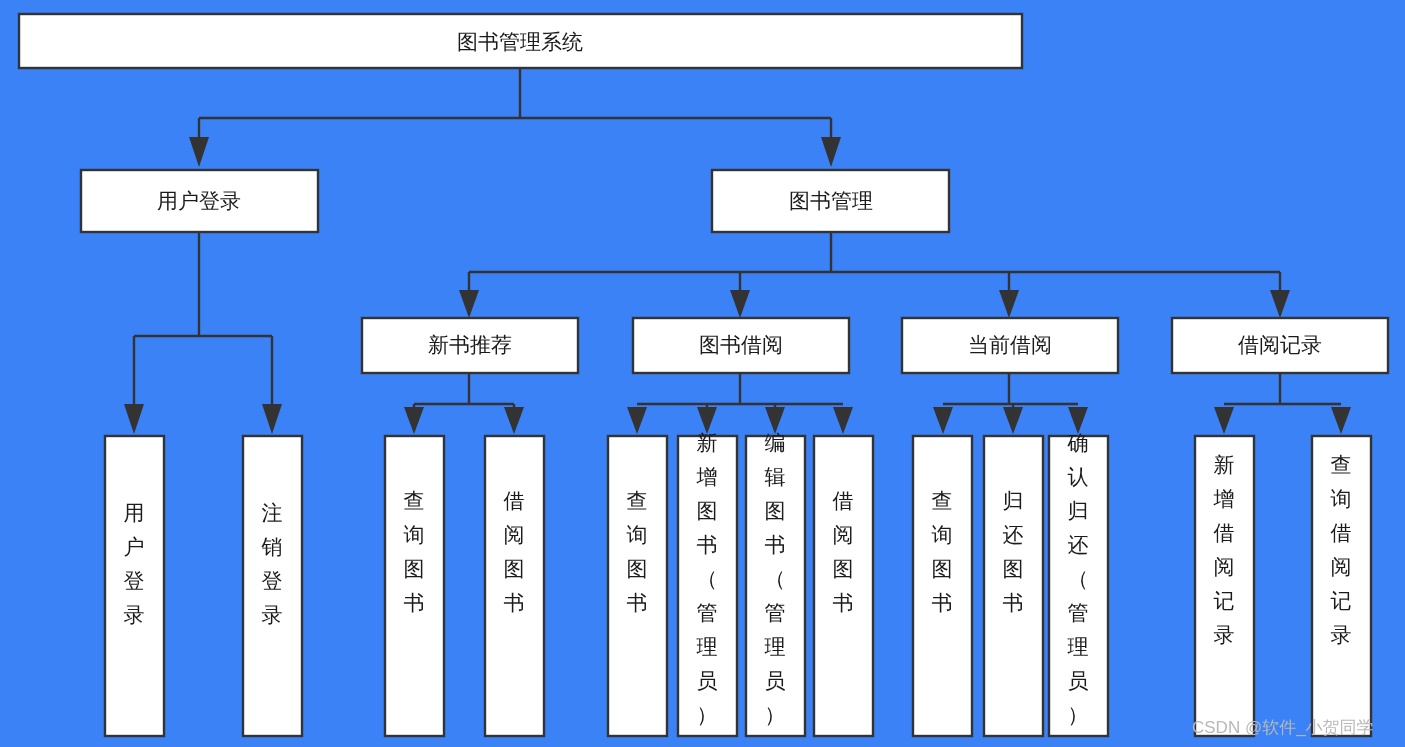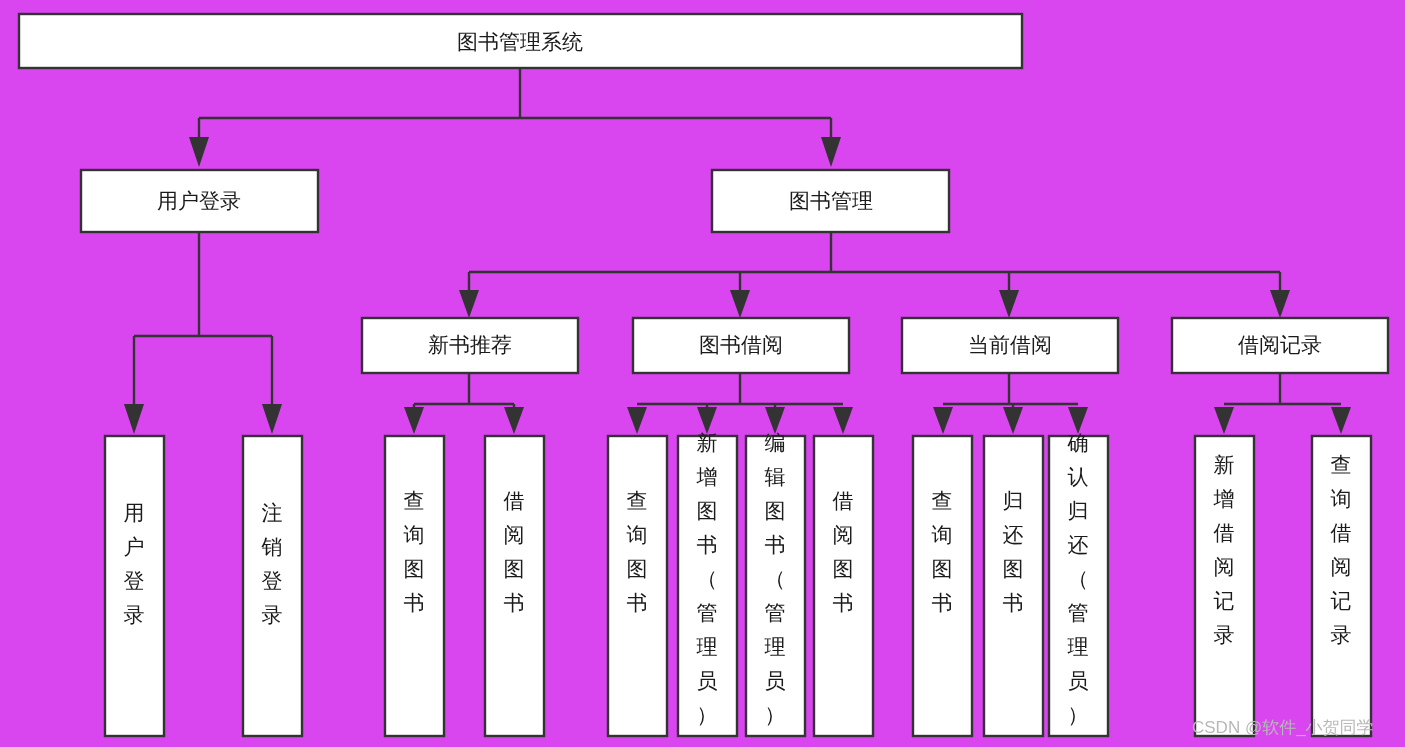--- a/index.html
+++ b/index.html
@@ -8,21 +8,21 @@
     padding: 0;
     background: #ffffff;
   }
   body {
     font-family: "Liberation Sans", "DejaVu Sans", sans-serif;
   }
   #diagram-root {
     position: relative;
     width: 1405px;
     height: 747px;
-    background: #d946ef;
+    background: #3b82f6;
     overflow: hidden;
   }
   svg#tree-svg {
     position: absolute;
     left: 0;
     top: 0;
     width: 1405px;
     height: 747px;
     display: block;
   }

